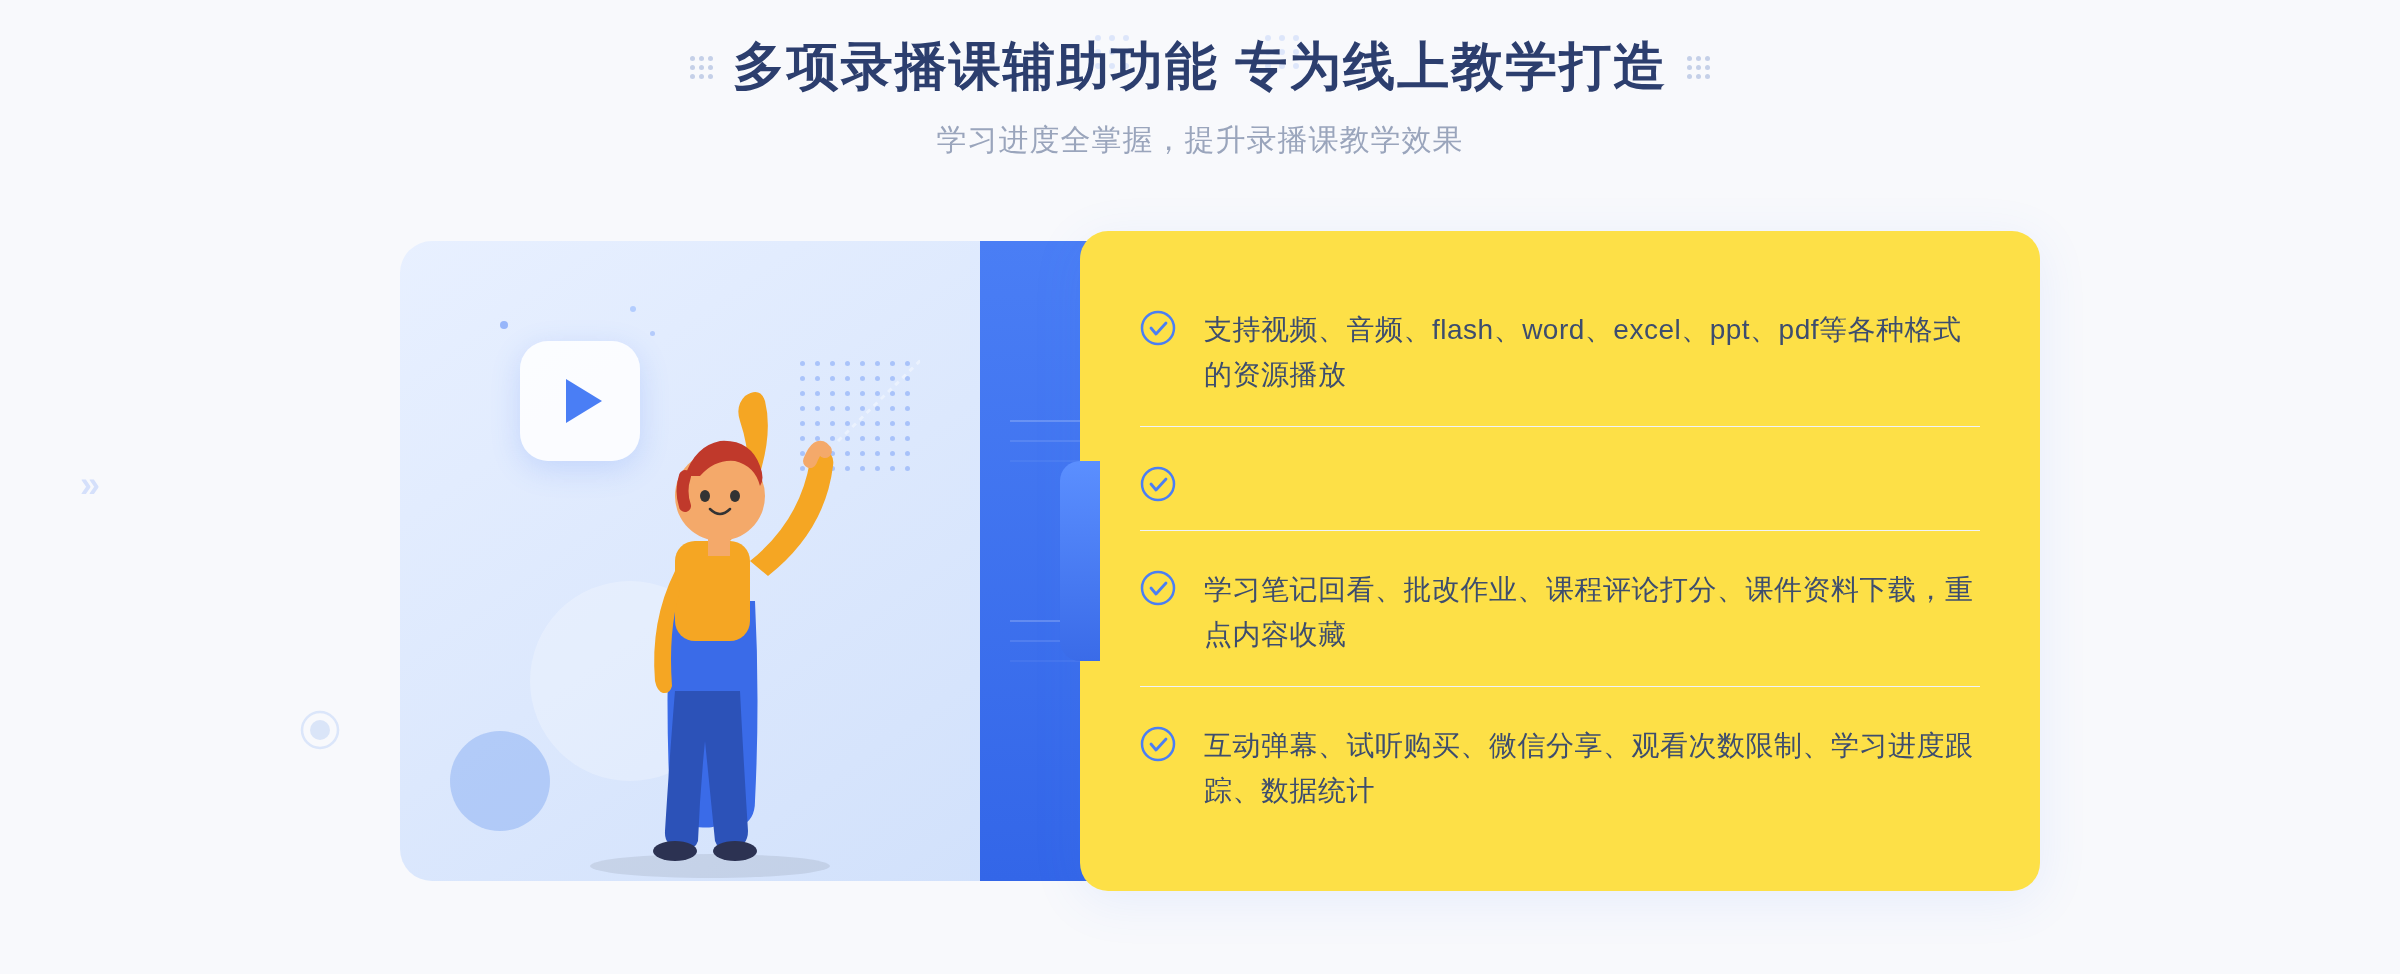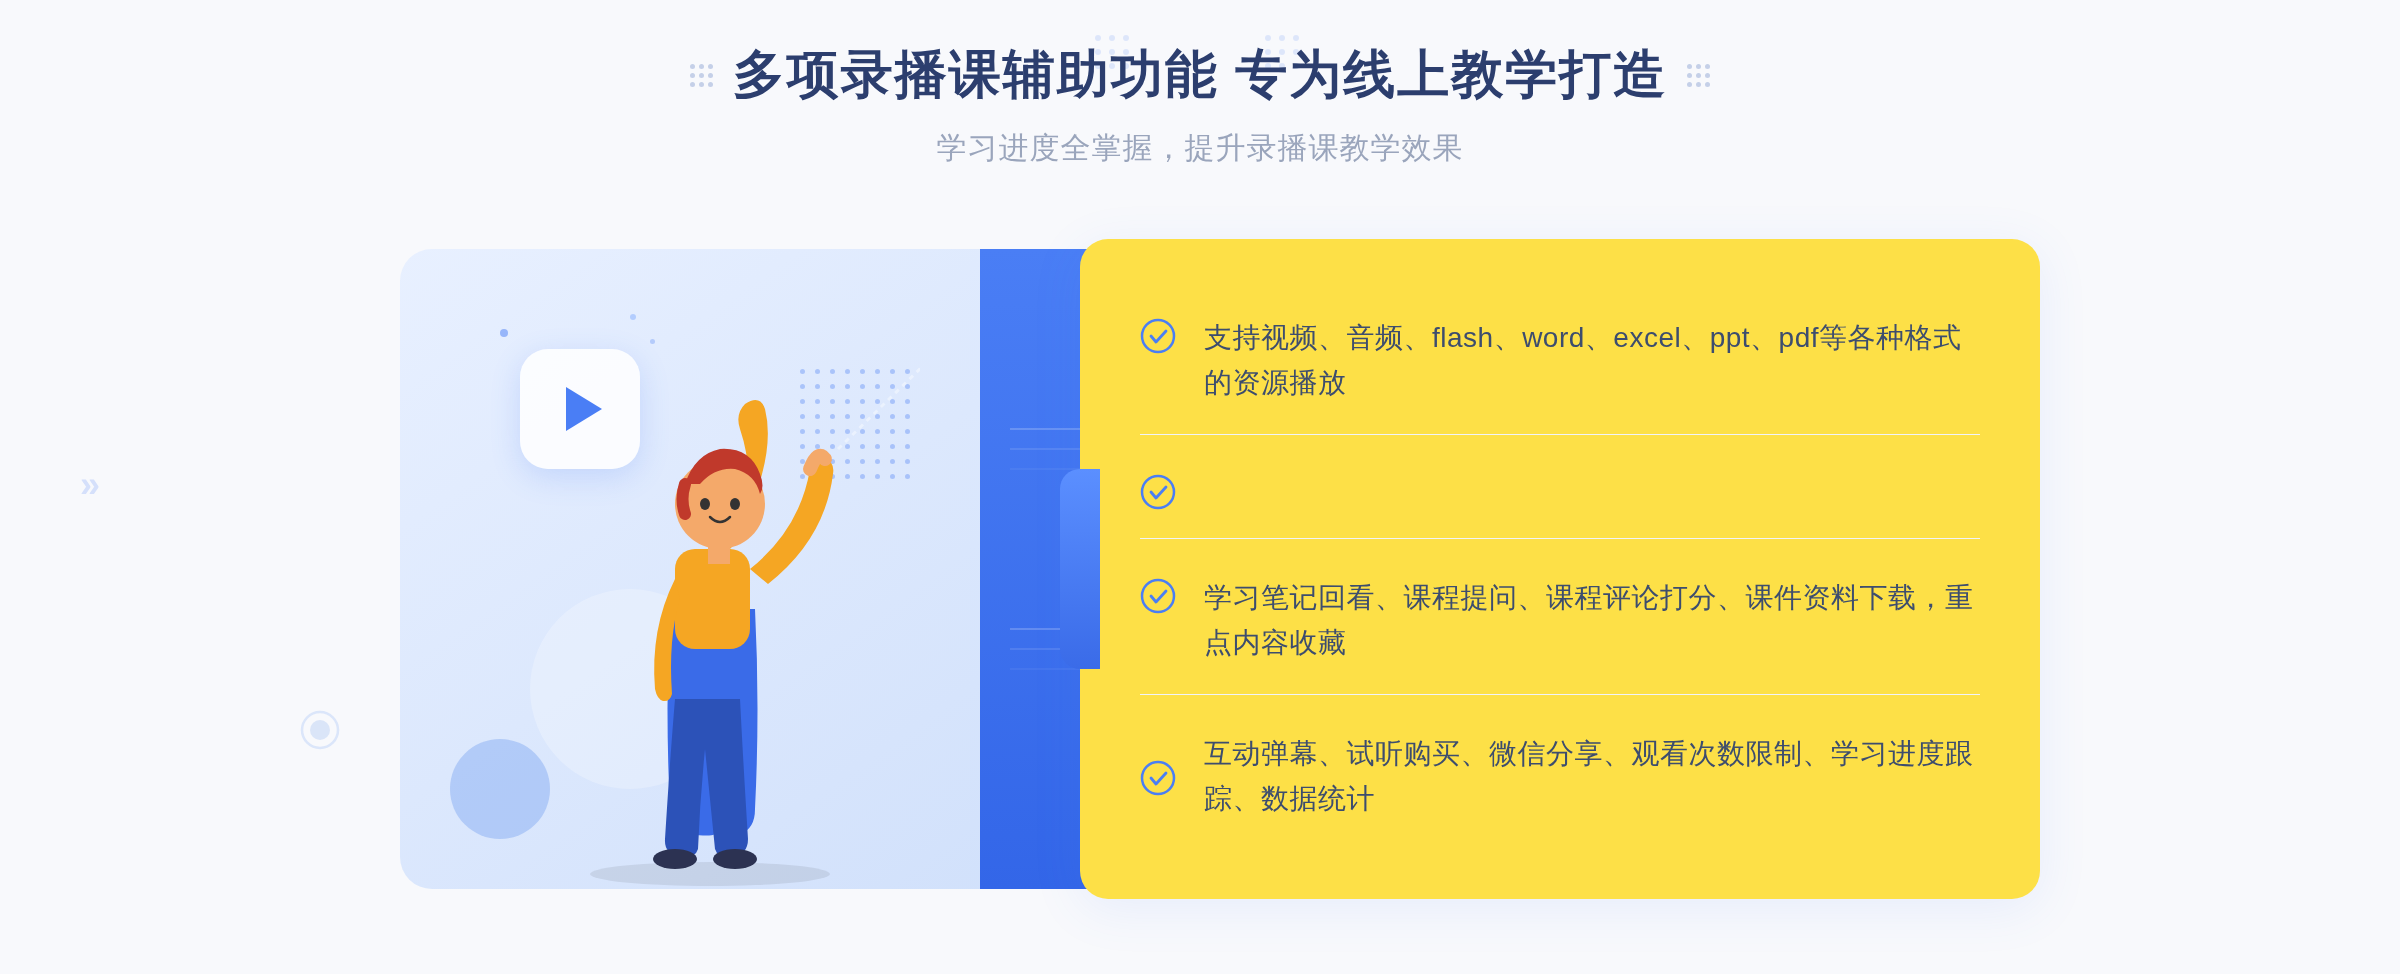--- a/index.html
+++ b/index.html
@@ -23,21 +23,21 @@
       background: #f8f9fc;
       position: relative;
       display: flex;
       flex-direction: column;
       align-items: center;
     }
 
     
     .header-section {
       text-align: center;
-      padding-top: 40px;
+      padding-top: 32px;
       position: relative;
       z-index: 2;
     }
 
     .header-title-row {
       display: flex;
       align-items: center;
       justify-content: center;
       gap: 20px;
       margin-bottom: 18px;
@@ -228,21 +228,20 @@
 
     .feature-item {
       display: flex;
       align-items: flex-start;
       padding: 28px 0;
       border-bottom: 1px solid #f0f3fa;
     }
 
     .feature-item:last-child {
       border-bottom: none;
-      align-items: center;
     }
 
     .check-icon {
       flex-shrink: 0;
       width: 36px;
       height: 36px;
       margin-right: 28px;
       margin-top: 2px;
     }
 
@@ -484,21 +483,21 @@
           <circle cx="18" cy="18" r="16" fill="none" stroke="#4a7ef5" stroke-width="2.5"></circle>
           <polyline points="11,18 16,24 26,13" fill="none" stroke="#4a7ef5" stroke-width="2.8" stroke-linecap="round" stroke-linejoin="round"></polyline>
         </svg>
       </div>
 
       <div class="feature-item">
         <svg class="check-icon" viewBox="0 0 36 36" xmlns="http://www.w3.org/2000/svg">
           <circle cx="18" cy="18" r="16" fill="none" stroke="#4a7ef5" stroke-width="2.5"></circle>
           <polyline points="11,18 16,24 26,13" fill="none" stroke="#4a7ef5" stroke-width="2.8" stroke-linecap="round" stroke-linejoin="round"></polyline>
         </svg>
-        <span class="feature-text">学习笔记回看、课程提问、课程评论打分、课件资料下载，重点内容收藏</span>
+        <span class="feature-text">学习笔记回看、批改作业、课程评论打分、课件资料下载，重点内容收藏</span>
       </div>
 
       <div class="feature-item">
         <svg class="check-icon" viewBox="0 0 36 36" xmlns="http://www.w3.org/2000/svg">
           <circle cx="18" cy="18" r="16" fill="none" stroke="#4a7ef5" stroke-width="2.5"></circle>
           <polyline points="11,18 16,24 26,13" fill="none" stroke="#4a7ef5" stroke-width="2.8" stroke-linecap="round" stroke-linejoin="round"></polyline>
         </svg>
         <span class="feature-text">互动弹幕、试听购买、微信分享、观看次数限制、学习进度跟踪、数据统计</span>
       </div>
     </div>

